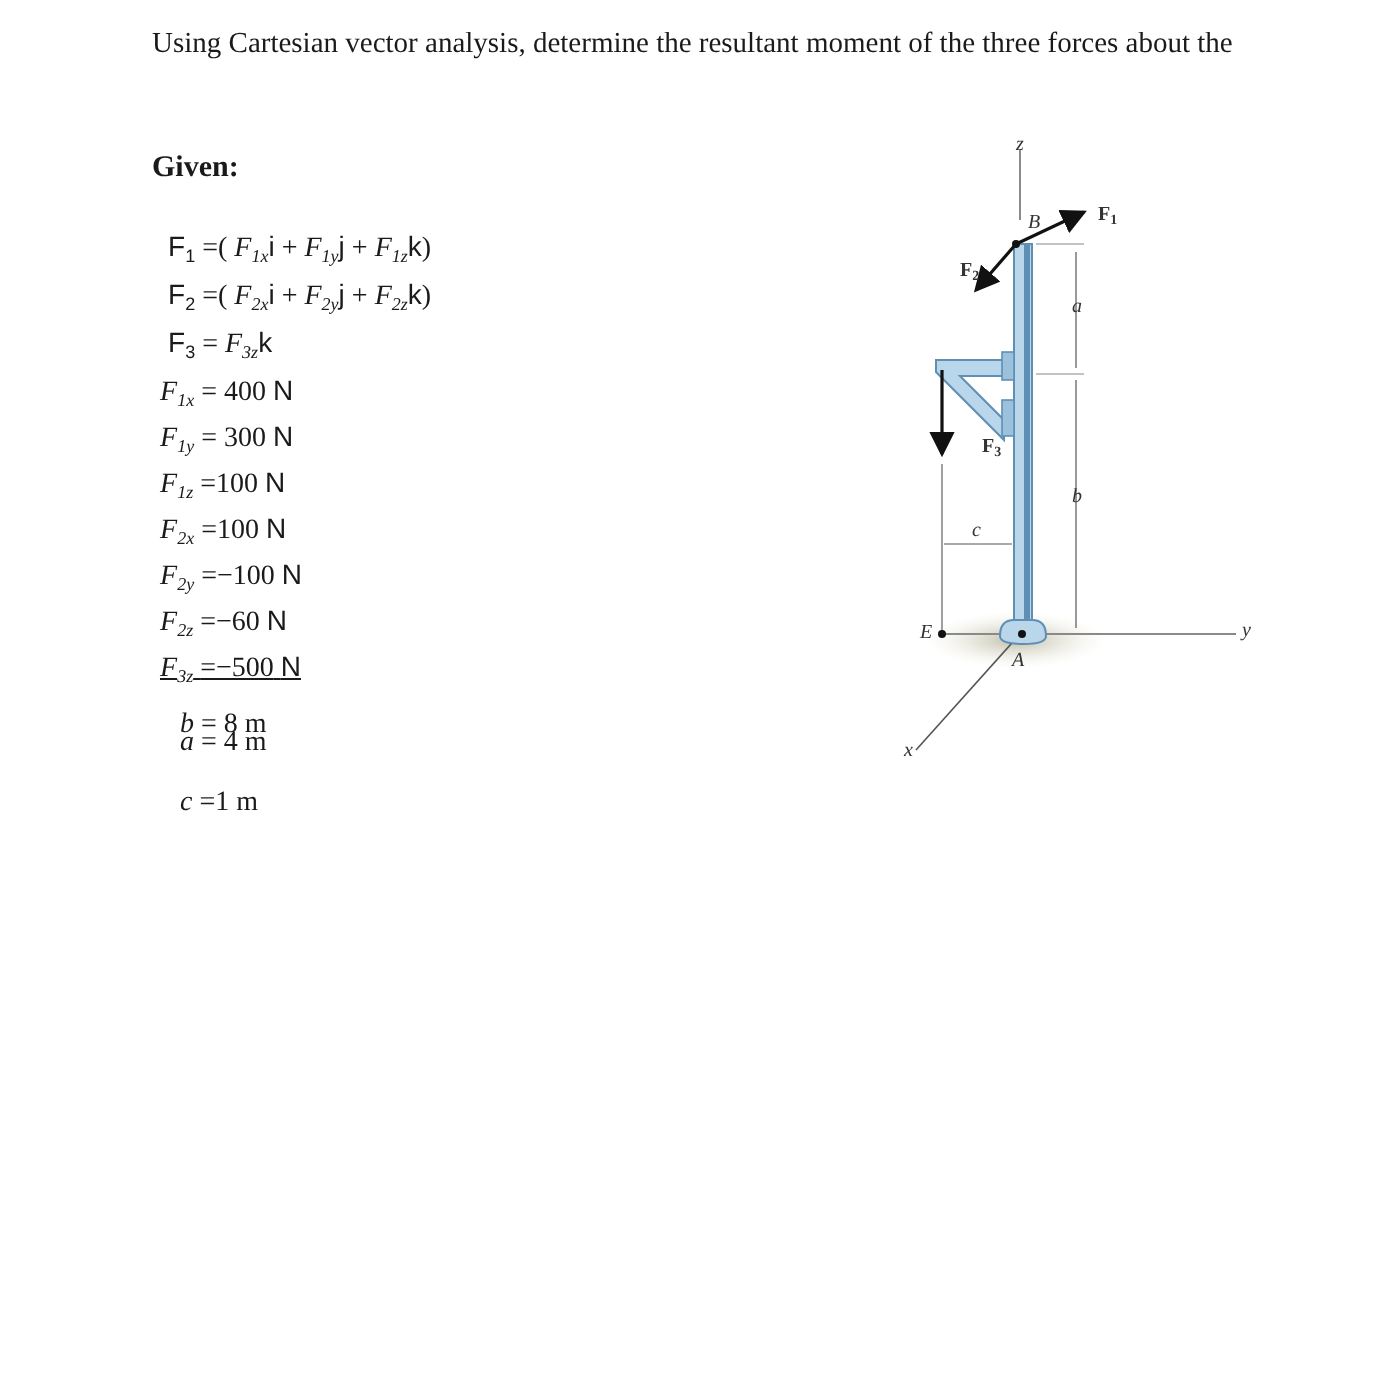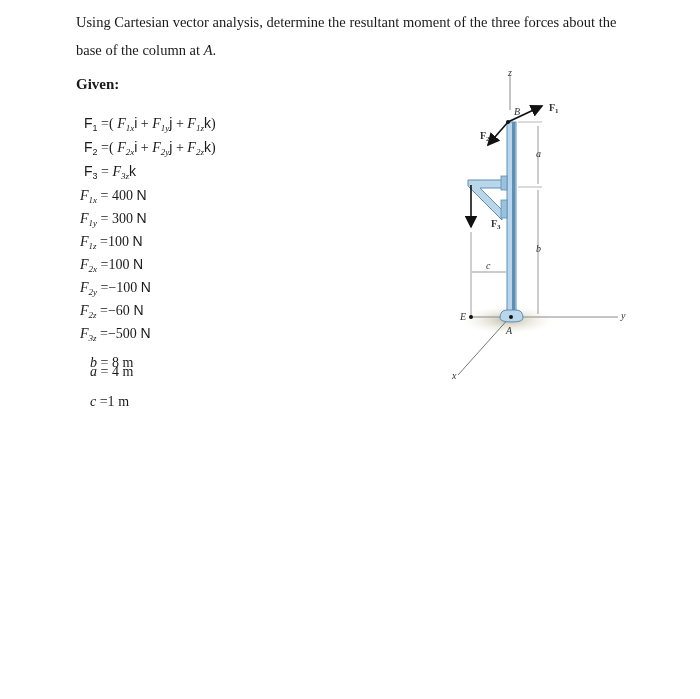--- a/index.html
+++ b/index.html
@@ -15,21 +15,20 @@
   .lbl { position:absolute; font-family:"Liberation Serif", serif; font-size:10px; color:#333; }
   .lbl.it { font-style:italic; }
   .lbl.bold { font-weight:bold; }
   .lbl sub { font-size:7px; vertical-align:-2px; }
 </style>
 </head>
 <body>
 
 <div class="problem">
   <div>Using Cartesian vector analysis, determine the resultant moment of the three forces about the</div>
-  <div><span>base of the column at </span><i>A</i><span>.</span></div>
 </div>
 
 <div class="given">Given:</div>
 
 <div class="eq" style="left:84px;top:115px;">
   <span class="b">F</span><sub style="font-style:normal;font-family:'Liberation Sans',sans-serif;">1</sub>
   =( <i>F</i><sub>1x</sub><span class="b">i</span>
   + <i>F</i><sub>1y</sub><span class="b">j</span>
   + <i>F</i><sub>1z</sub><span class="b">k</span>)
 </div>
@@ -43,21 +42,21 @@
   <span class="b">F</span><sub style="font-style:normal;font-family:'Liberation Sans',sans-serif;">3</sub>
   = <i>F</i><sub>3z</sub><span class="b">k</span>
 </div>
 
 <div class="eq" style="left:80px;top:187px;"><i>F</i><sub>1x</sub> <span>= 400</span> <span class="u">N</span></div>
 <div class="eq" style="left:80px;top:210px;"><i>F</i><sub>1y</sub> <span>= 300</span> <span class="u">N</span></div>
 <div class="eq" style="left:80px;top:233px;"><i>F</i><sub>1z</sub> <span>=100</span> <span class="u">N</span></div>
 <div class="eq" style="left:80px;top:256px;"><i>F</i><sub>2x</sub> <span>=100</span> <span class="u">N</span></div>
 <div class="eq" style="left:80px;top:279px;"><i>F</i><sub>2y</sub> <span>=−100</span> <span class="u">N</span></div>
 <div class="eq" style="left:80px;top:302px;"><i>F</i><sub>2z</sub> <span>=−60</span> <span class="u">N</span></div>
-<div class="eq" style="left:80px;top:325px;"><i>F</i><sub>3z</sub> <span>=−500</span> <span class="u">N</span></div>
+<div class="eq" style="left:80px;top:325px;text-decoration:underline;"><i>F</i><sub>3z</sub> <span>=−500</span> <span class="u">N</span></div>
 <div class="eq" style="left:90px;top:364px;text-align:right;"><i>a</i> <span>= 4</span> <span>m</span></div>
 <div class="eq" style="left:90px;top:355px;"><i>b</i> <span>= 8</span> <span>m</span></div>
 <div class="eq" style="left:90px;top:394px;"><i>c</i> <span>=1</span> <span>m</span></div>
 
 <div style="position:absolute;left:430px;top:70px;width:240px;height:320px;">
   <svg width="240" height="320" viewBox="0 0 240 320">
     <defs>
       <radialGradient id="shadow" cx="50%" cy="50%" r="50%">
         <stop offset="0%" stop-color="#b7b49a" stop-opacity="0.9"></stop>
         <stop offset="100%" stop-color="#e8e6da" stop-opacity="0"></stop>

